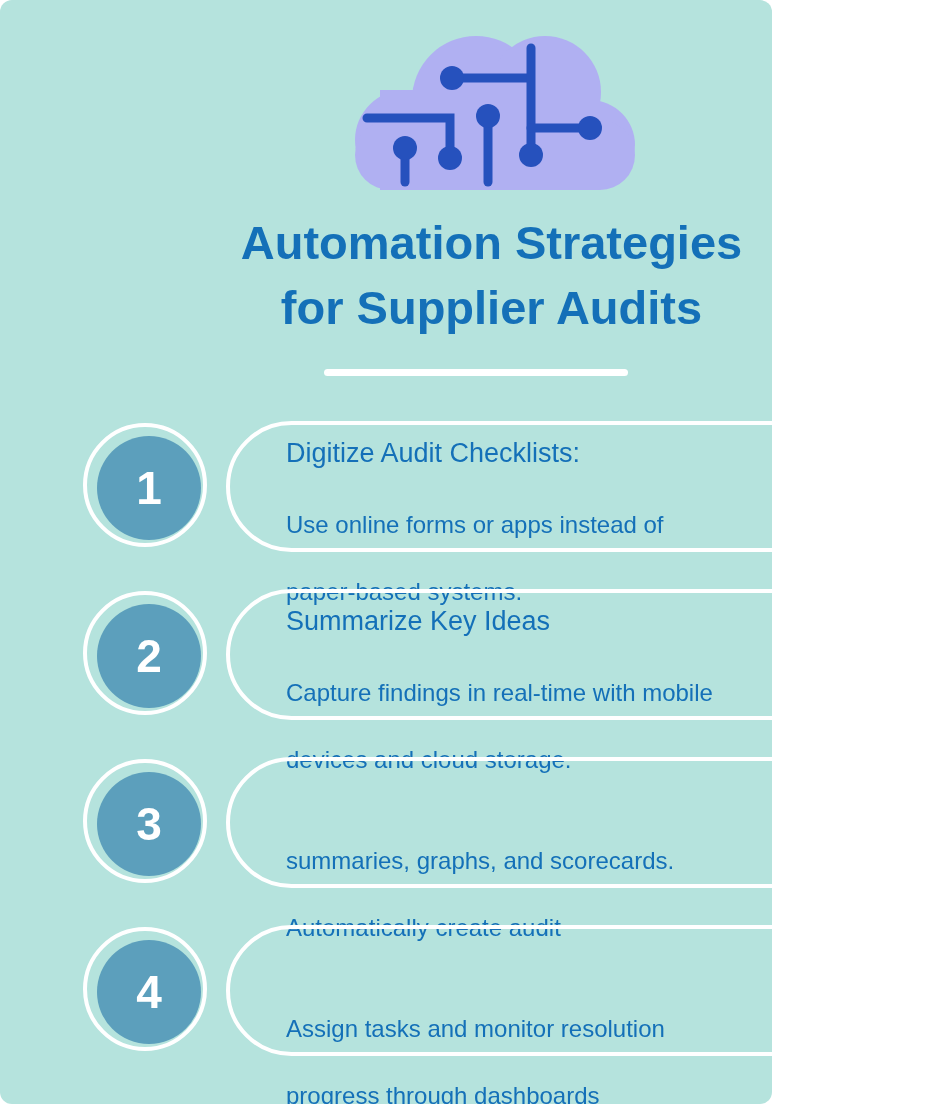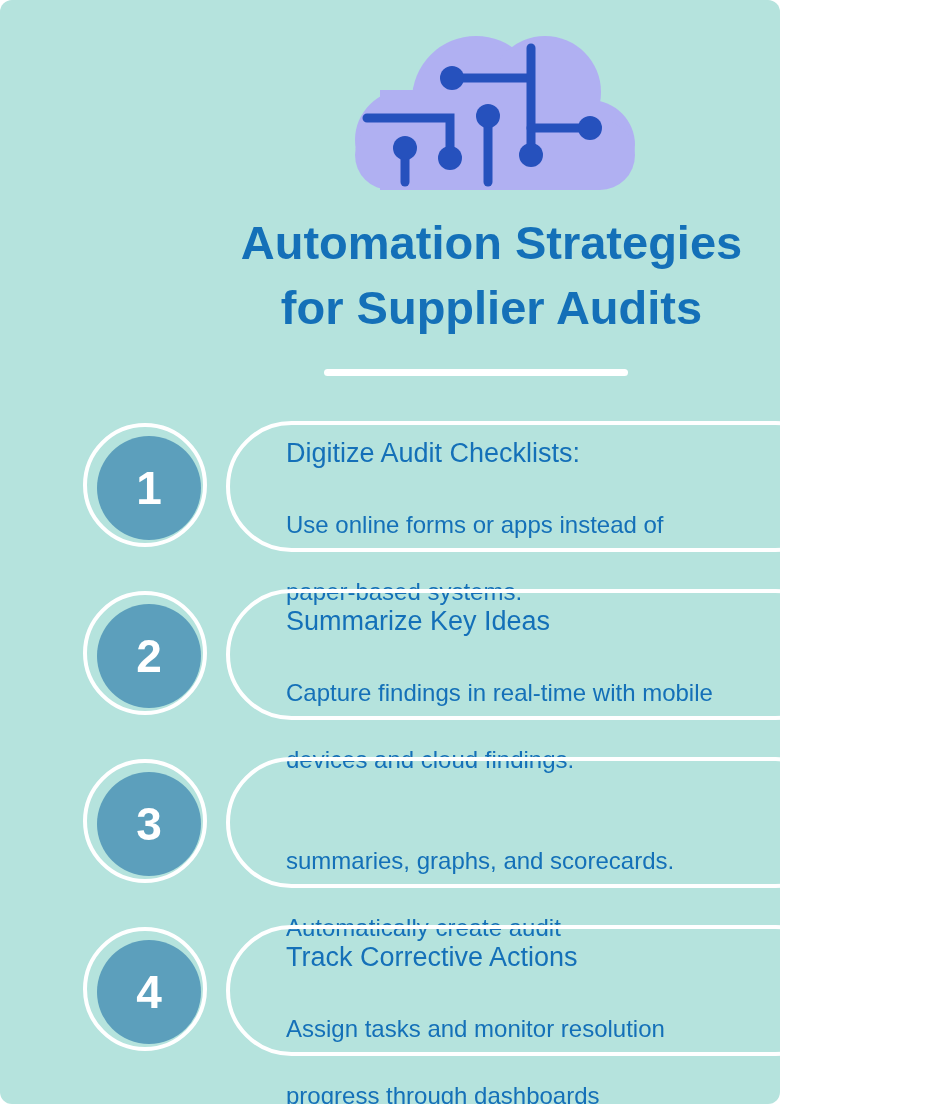--- a/index.html
+++ b/index.html
@@ -1,19 +1,19 @@
 <!DOCTYPE html>
 <html><head>
 <meta charset="utf-8">
 <style>
   html, body { margin: 0; padding: 0; background: #ffffff; }
   body { width: 950px; height: 1104px; position: relative; overflow: hidden;
          font-family: "Liberation Sans", "DejaVu Sans", sans-serif; }
   .card { position: absolute; left: 0; top: 0; width: 772px; height: 1104px;
-          background: #b5e3dd; border-radius: 12px; padding-left: 8px; }
+          background: #b5e3dd; border-radius: 12px; }
   .cloud { position: absolute; left: 340px; top: 30px; width: 310px; height: 170px; }
   .title { position: absolute; left: 0; top: 210px; width: 983px; text-align: center;
            color: #1470b8; font-weight: 700; font-size: 47px; line-height: 65px; }
   .divider { position: absolute; left: 324px; top: 369px; width: 304px; height: 7px;
              background: #ffffff; border-radius: 4px; }
   .row { position: absolute; left: 0; width: 950px; height: 132px; }
   .num-ring { position: absolute; left: 83px; top: 0; width: 124px; height: 124px;
               border: 4px solid #ffffff; border-radius: 50%; box-sizing: border-box; }
   .num-fill { position: absolute; left: 97px; top: 13px; width: 104px; height: 104px;
               border-radius: 50%; background: #5c9fbc; color: #ffffff;
@@ -76,38 +76,37 @@
     </div>
   </div>
 
   <div class="row" style="top:591px;">
     <div class="num-ring"></div>
     <div class="num-fill">2</div>
     <div class="pill"></div>
     <div class="pill-title">Summarize Key Ideas</div>
     <div class="pill-desc">
       <span>Capture findings in real-time with mobile</span>
-      <span>devices and cloud findings.</span>
+      <span>devices and cloud storage.</span>
     </div>
   </div>
 
   <div class="row" style="top:759px;">
     <div class="num-ring"></div>
     <div class="num-fill">3</div>
     <div class="pill"></div>
     <div class="pill-desc">
       <span>summaries, graphs, and scorecards.</span>
       <span>Automatically create audit</span>
     </div>
   </div>
 
   <div class="row" style="top:927px;">
     <div class="num-ring"></div>
     <div class="num-fill">4</div>
     <div class="pill"></div>
-    <div class="pill-title">Track Corrective Actions</div>
     <div class="pill-desc">
       <span>Assign tasks and monitor resolution</span>
       <span>progress through dashboards</span>
     </div>
   </div>
 
 </div>
 
 </body></html>

